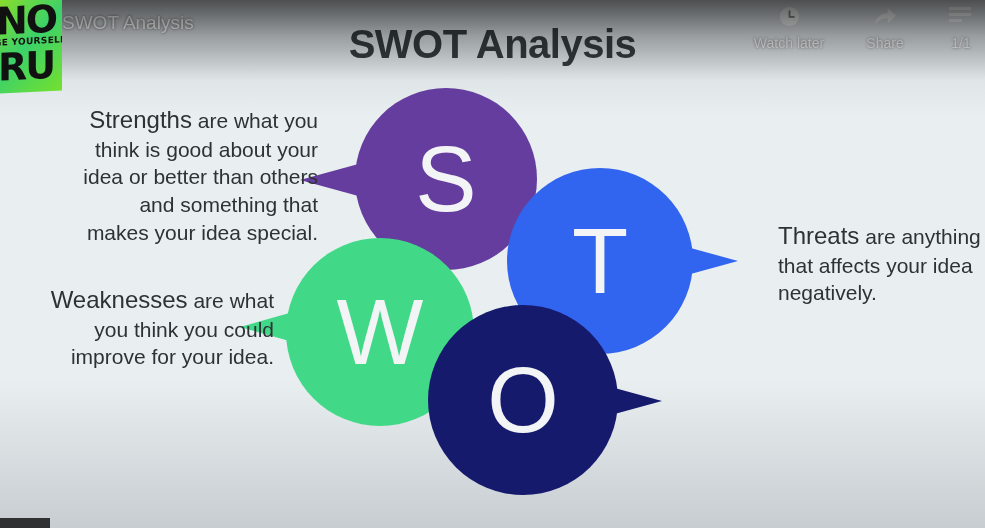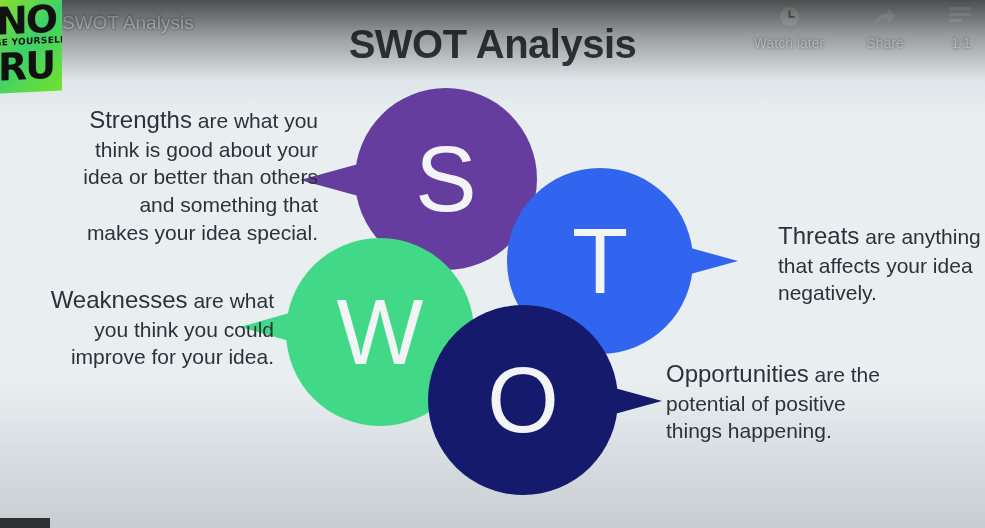--- a/index.html
+++ b/index.html
@@ -120,23 +120,20 @@
 
     <div class="blurb" id="blurb-strengths">
       <b>Strengths</b><span> are what you think is good about your idea or better than others and something that makes your idea special.</span>
     </div>
     <div class="blurb" id="blurb-weaknesses">
       <b>Weaknesses</b><span> are what you think you could improve for your idea.</span>
     </div>
     <div class="blurb" id="blurb-threats">
       <b>Threats</b><span> are anything that affects your idea negatively.</span>
     </div>
-    <div class="blurb" id="blurb-opportunities">
-      <b>Opportunities</b><span> are the potential of positive things happening.</span>
-    </div>
   </div>
 
   <div class="yt-top"></div>
 
   <div class="yt-title">SWOT Analysis</div>
 
   <div class="yt-actions">
 
     <div class="yt-action">
       <span class="ic">

